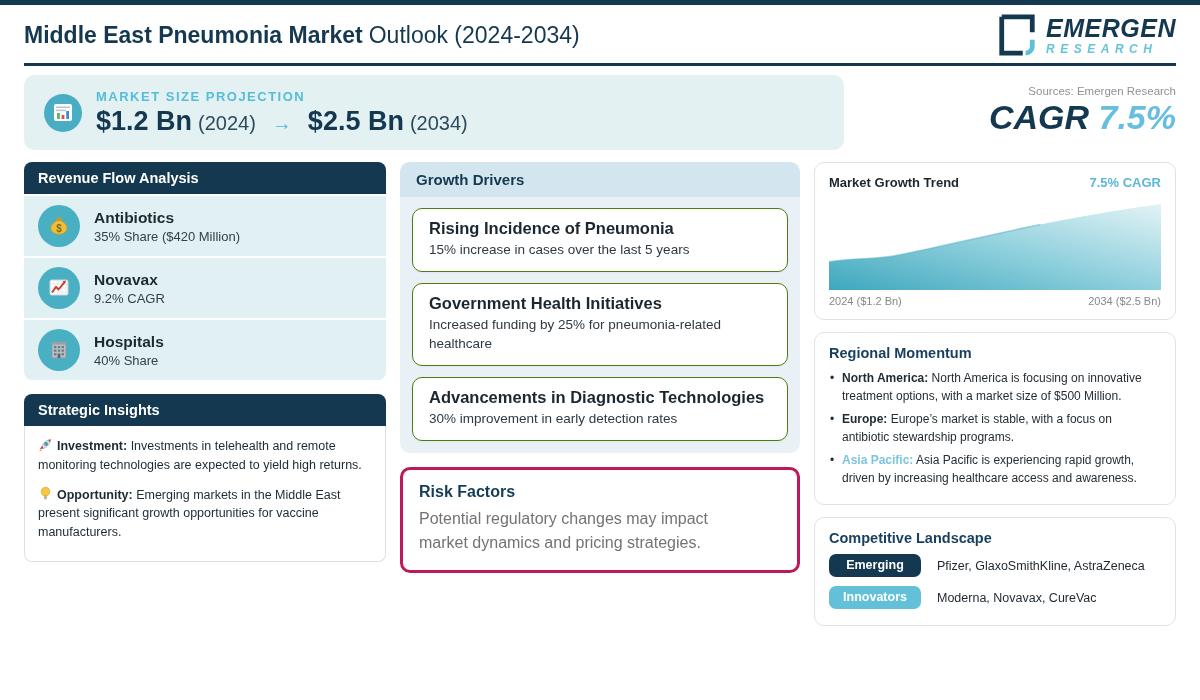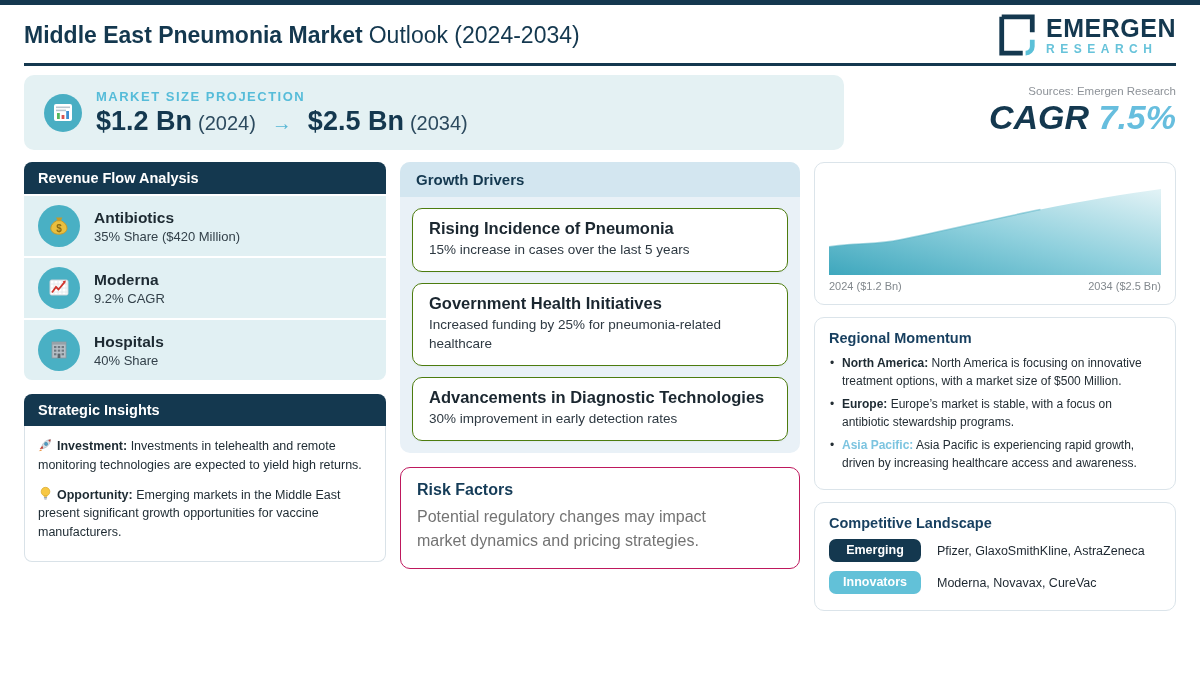--- a/index.html
+++ b/index.html
@@ -7,21 +7,21 @@
     font-family:"Liberation Sans", sans-serif; overflow:hidden; }
 
   .topbar { height:5px; background:#14384f; width:100%; }
 
   
   .header { display:flex; justify-content:space-between; align-items:center;
     padding:8px 24px 4px; height:56px; }
   .title { font-size:23px; color:#14384f; }
   .title-bold { font-weight:700; }
   .title-rest { font-weight:400; margin-left:6px; }
-  .logo { display:flex; align-items:center; gap:8px; }
+  .logo { display:flex; align-items:center; gap:8px;font-style:italic; }
   .logo-line1 { font-size:25px; font-weight:800; color:#14384f; letter-spacing:.5px; line-height:1; }
   .logo-line2 { font-size:12px; font-weight:600; color:#67c3da; letter-spacing:5.5px; margin-top:2px; line-height:1; }
   .header-rule { margin:2px 24px 0; border-top:3px solid #14384f; }
 
   
   .band { display:flex; margin:9px 24px 0; }
   .banner { width:820px; height:75px; background:#e4f1f3; border-radius:10px;
     display:flex; align-items:center; gap:14px; padding:10px 20px; }
   .banner-label { color:#56bcd9; font-weight:700; font-size:13px; letter-spacing:1.5px; }
   .banner-values { display:flex; align-items:baseline; margin-top:2px; color:#14384f; }
@@ -57,21 +57,21 @@
   
   .drivers-panel { background:#e9f1f7; border-radius:10px; overflow:hidden; }
   .drivers-head { background:#d3e6f0; color:#14384f; font-weight:700; font-size:15px;
     padding:9px 16px; }
   .drivers-cards { padding:11px 12px 12px; }
   .driver-card { background:#fff; border:1px solid #4d7c0f; border-radius:10px;
     padding:10px 16px 11px; margin-bottom:11px; box-shadow:0 1px 2px rgba(20,56,79,.04); }
   .driver-card:last-child { margin-bottom:0; }
   .driver-title { font-weight:700; font-size:16.5px; color:#1b2730; }
   .driver-sub { font-size:13.5px; color:#2e3942; margin-top:3px; line-height:1.4; }
-  .risk-card { margin-top:14px; background:#fff; border:1px solid #be185d;
+  .risk-card { margin-top:14px; background:#fff; border:3px solid #be185d;
     border-radius:10px; padding:13px 16px 15px; }
   .risk-title { color:#153c58; font-weight:700; font-size:16px; }
   .risk-text { font-size:16px; color:#737373; margin-top:6px; line-height:1.5; width:92%; }
 
   
   .card { background:#fff; border:1px solid #dbe4ea; border-radius:10px;
     padding:12px 14px; margin-bottom:12px; }
   .chart-head { display:flex; justify-content:space-between; font-size:13px; font-weight:700; }
   .chart-title { color:#1b2730; }
   .chart-cagr { color:#5ab8d8; }
@@ -169,21 +169,21 @@
 
         <div class="rev-row">
           <svg width="42" height="42" viewBox="0 0 42 42">
             <circle cx="21" cy="21" r="21" fill="#49b0c4"></circle>
             <rect x="12" y="13" width="18" height="15" rx="1.5" fill="#ffffff" stroke="#c9d2d8"></rect>
             <path d="M12 17 h18 M12 21 h18 M12 25 h18 M16 13 v15 M20 13 v15 M24 13 v15 M28 13 v15" stroke="#dfe6ea" stroke-width="0.8"></path>
             <path d="M14 25.5 L18 20 L20.5 22.5 L26.6 15.2" stroke="#d0342c" stroke-width="1.8" fill="none"></path>
             <path d="M27.9 13.6 l-3.2 0.7 2.4 2.3 z" fill="#d0342c"></path>
           </svg>
           <div>
-            <div class="rev-name">Moderna</div>
+            <div class="rev-name">Novavax</div>
             <div class="rev-detail">9.2% CAGR</div>
           </div>
         </div>
 
         <div class="rev-row last">
           <svg width="42" height="42" viewBox="0 0 42 42">
             <circle cx="21" cy="21" r="21" fill="#49b0c4"></circle>
             <rect x="14" y="13" width="14" height="16" fill="#b6bfc6" stroke="#8d979e" stroke-width="0.8"></rect>
             <rect x="14" y="13" width="14" height="2.6" fill="#97a1a8"></rect>
             <g fill="#6f7980">
@@ -251,20 +251,24 @@
       </div>
 
       <div class="risk-card">
         <div class="risk-title">Risk Factors</div>
         <div class="risk-text">Potential regulatory changes may impact market dynamics and pricing strategies.</div>
       </div>
     </section>
 
     <section>
       <div class="card">
+        <div class="chart-head">
+          <span class="chart-title">Market Growth Trend</span>
+          <span class="chart-cagr">7.5% CAGR</span>
+        </div>
         <svg class="chart-svg" viewBox="0 0 336 92" preserveAspectRatio="none">
           <defs>
             <linearGradient id="areaGrad" x1="0" y1="1" x2="1" y2="0">
               <stop offset="0" stop-color="#3ea7bd"></stop>
               <stop offset="0.5" stop-color="#8fd0dd"></stop>
               <stop offset="1" stop-color="#e3f3f6"></stop>
             </linearGradient>
           </defs>
           <path d="M0 63 C30 59 50 61 72 56 C120 46 170 34 214 25 C258 16 300 9 336 4 L336 92 L0 92 Z" fill="url(#areaGrad)"></path>
           <path d="M0 63 C30 59 50 61 72 56 C120 46 170 34 214 25" stroke="#4fb0c3" stroke-width="1.5" fill="none" opacity="0.5"></path>

